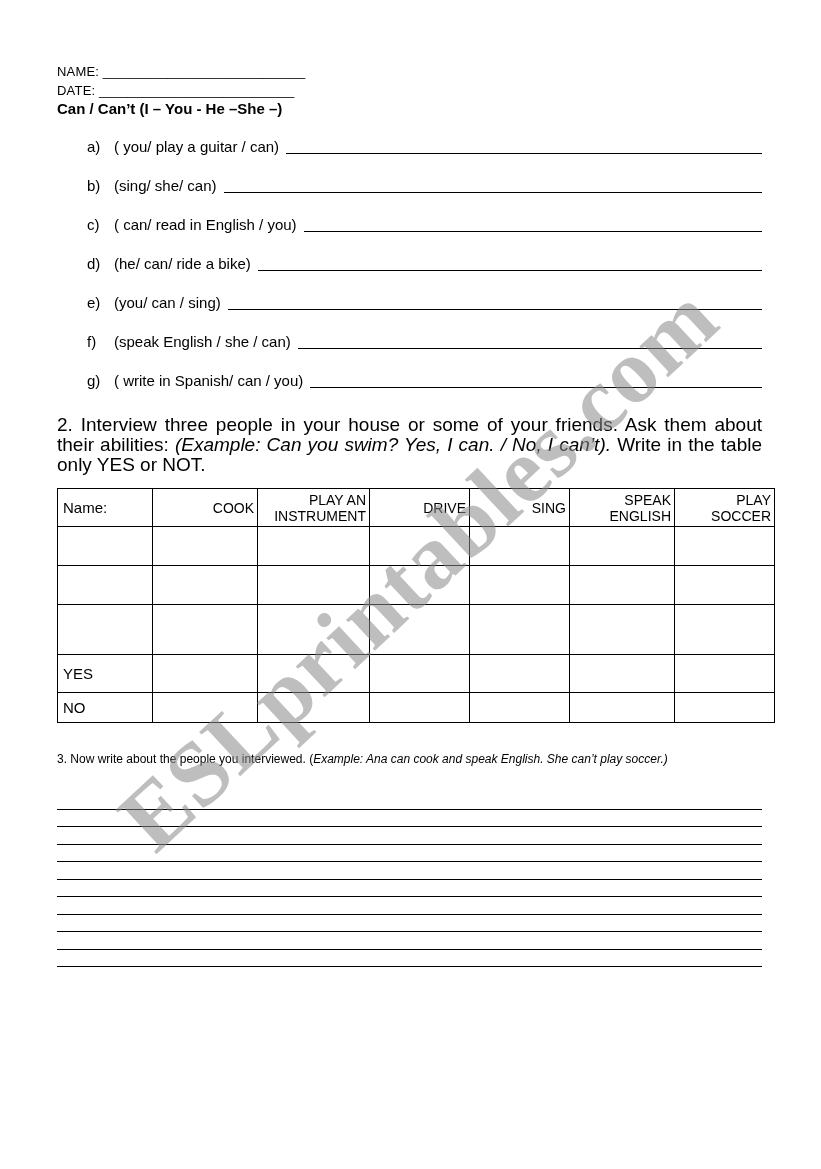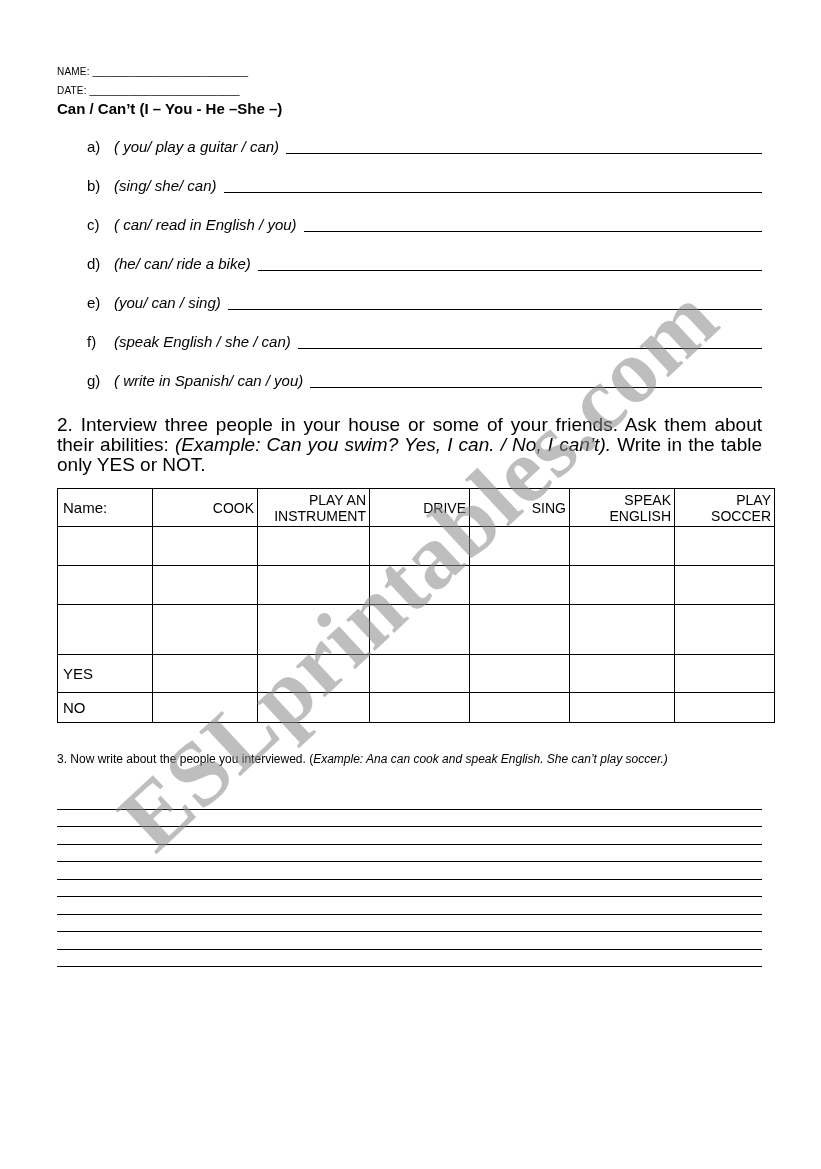--- a/index.html
+++ b/index.html
@@ -11,30 +11,30 @@
     position:relative;
     overflow:hidden;
   }
   .page {
     position:relative;
     width:821px; height:1169px;
     padding:62px 59px 0 57px;
     background:#fff;
   }
   
-  .hdr-line { font-size:10px; line-height:19px; white-space:nowrap; }
+  .hdr-line { font-size:13px; line-height:19px; white-space:nowrap; }
   .hdr-line .lbl { letter-spacing:0.2px; }
   
   .title { font-size:15px; font-weight:bold; }
   
   .ex1-instr { font-size:15px; margin-top:22px; }
   .q-list { margin-top:21px; }
   .q-item { display:flex; margin:0 0 21px 30px; font-size:15px; line-height:18px; }
   .q-letter { width:27px; flex:0 0 27px; }
-  .q-prompt { white-space:nowrap;font-style:italic; }
+  .q-prompt { white-space:nowrap; }
   .fill-line {
     flex:1 1 auto;
     border-bottom:1px solid #000;
     margin-left:7px;
     align-self:flex-end;
     margin-bottom:2px;
     min-width:30px;
   }
   
   .ex2-instr { font-size:19px; line-height:20px; margin-top:25px; text-align:justify; }

